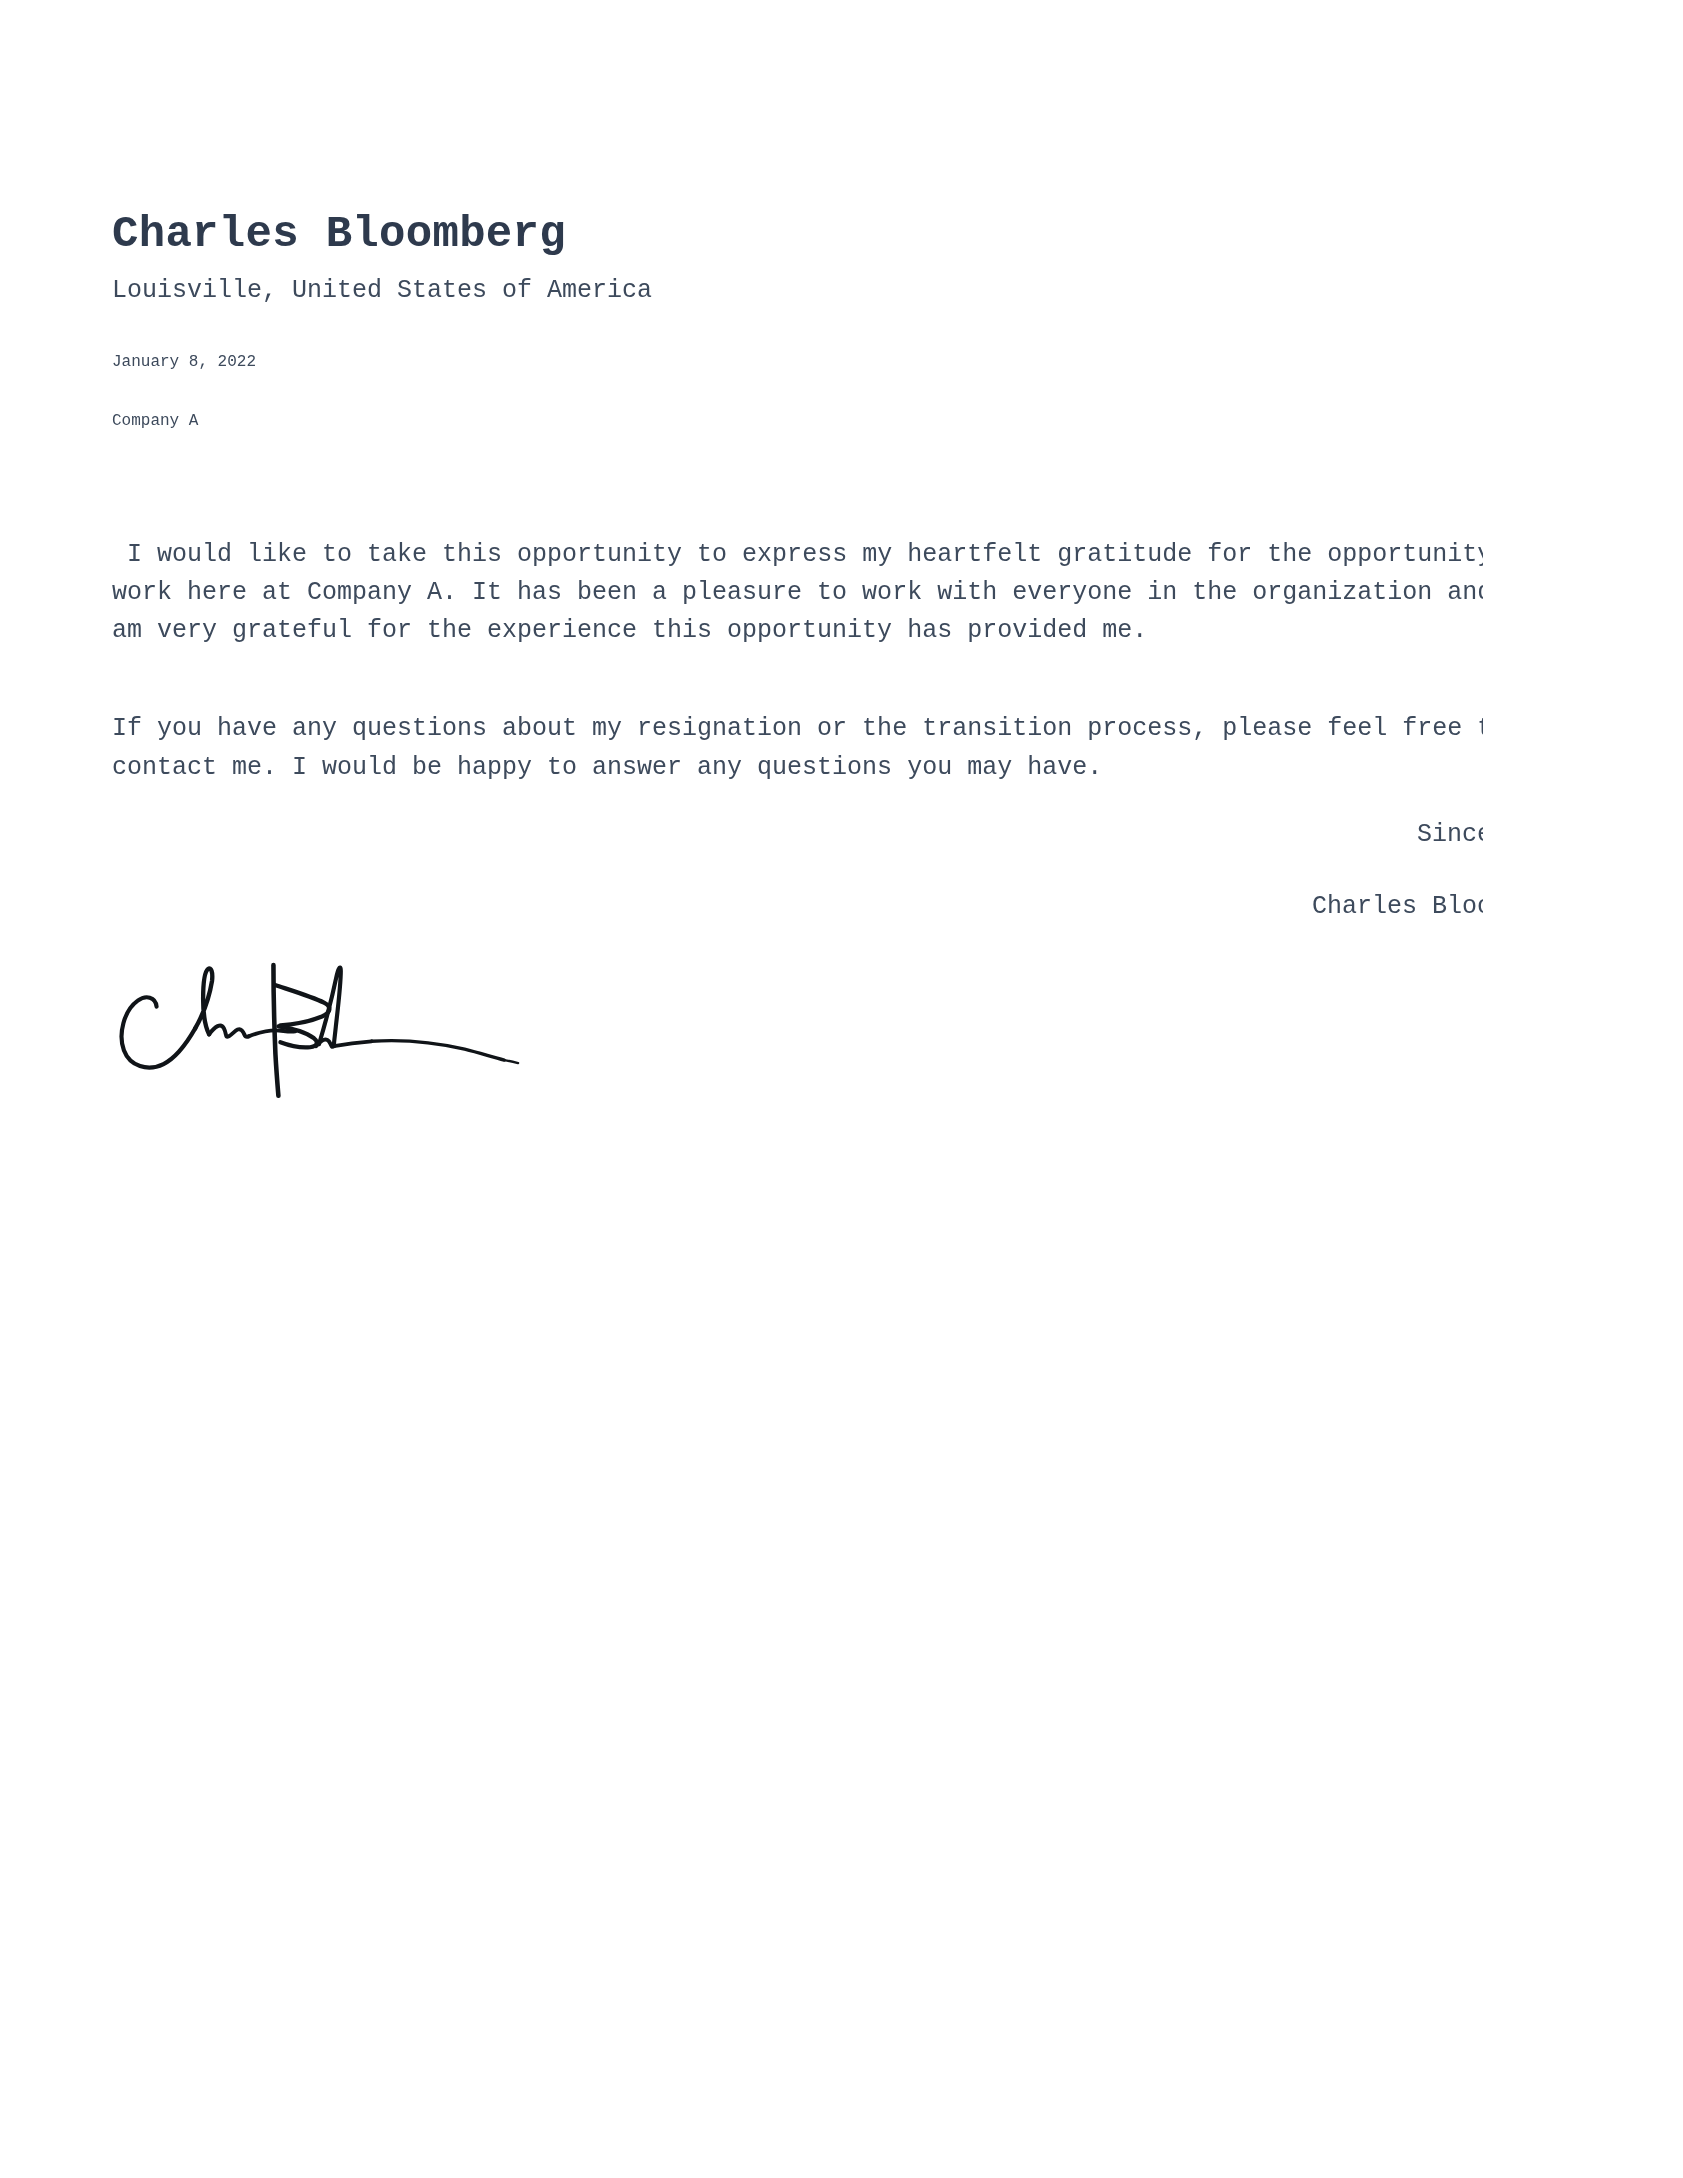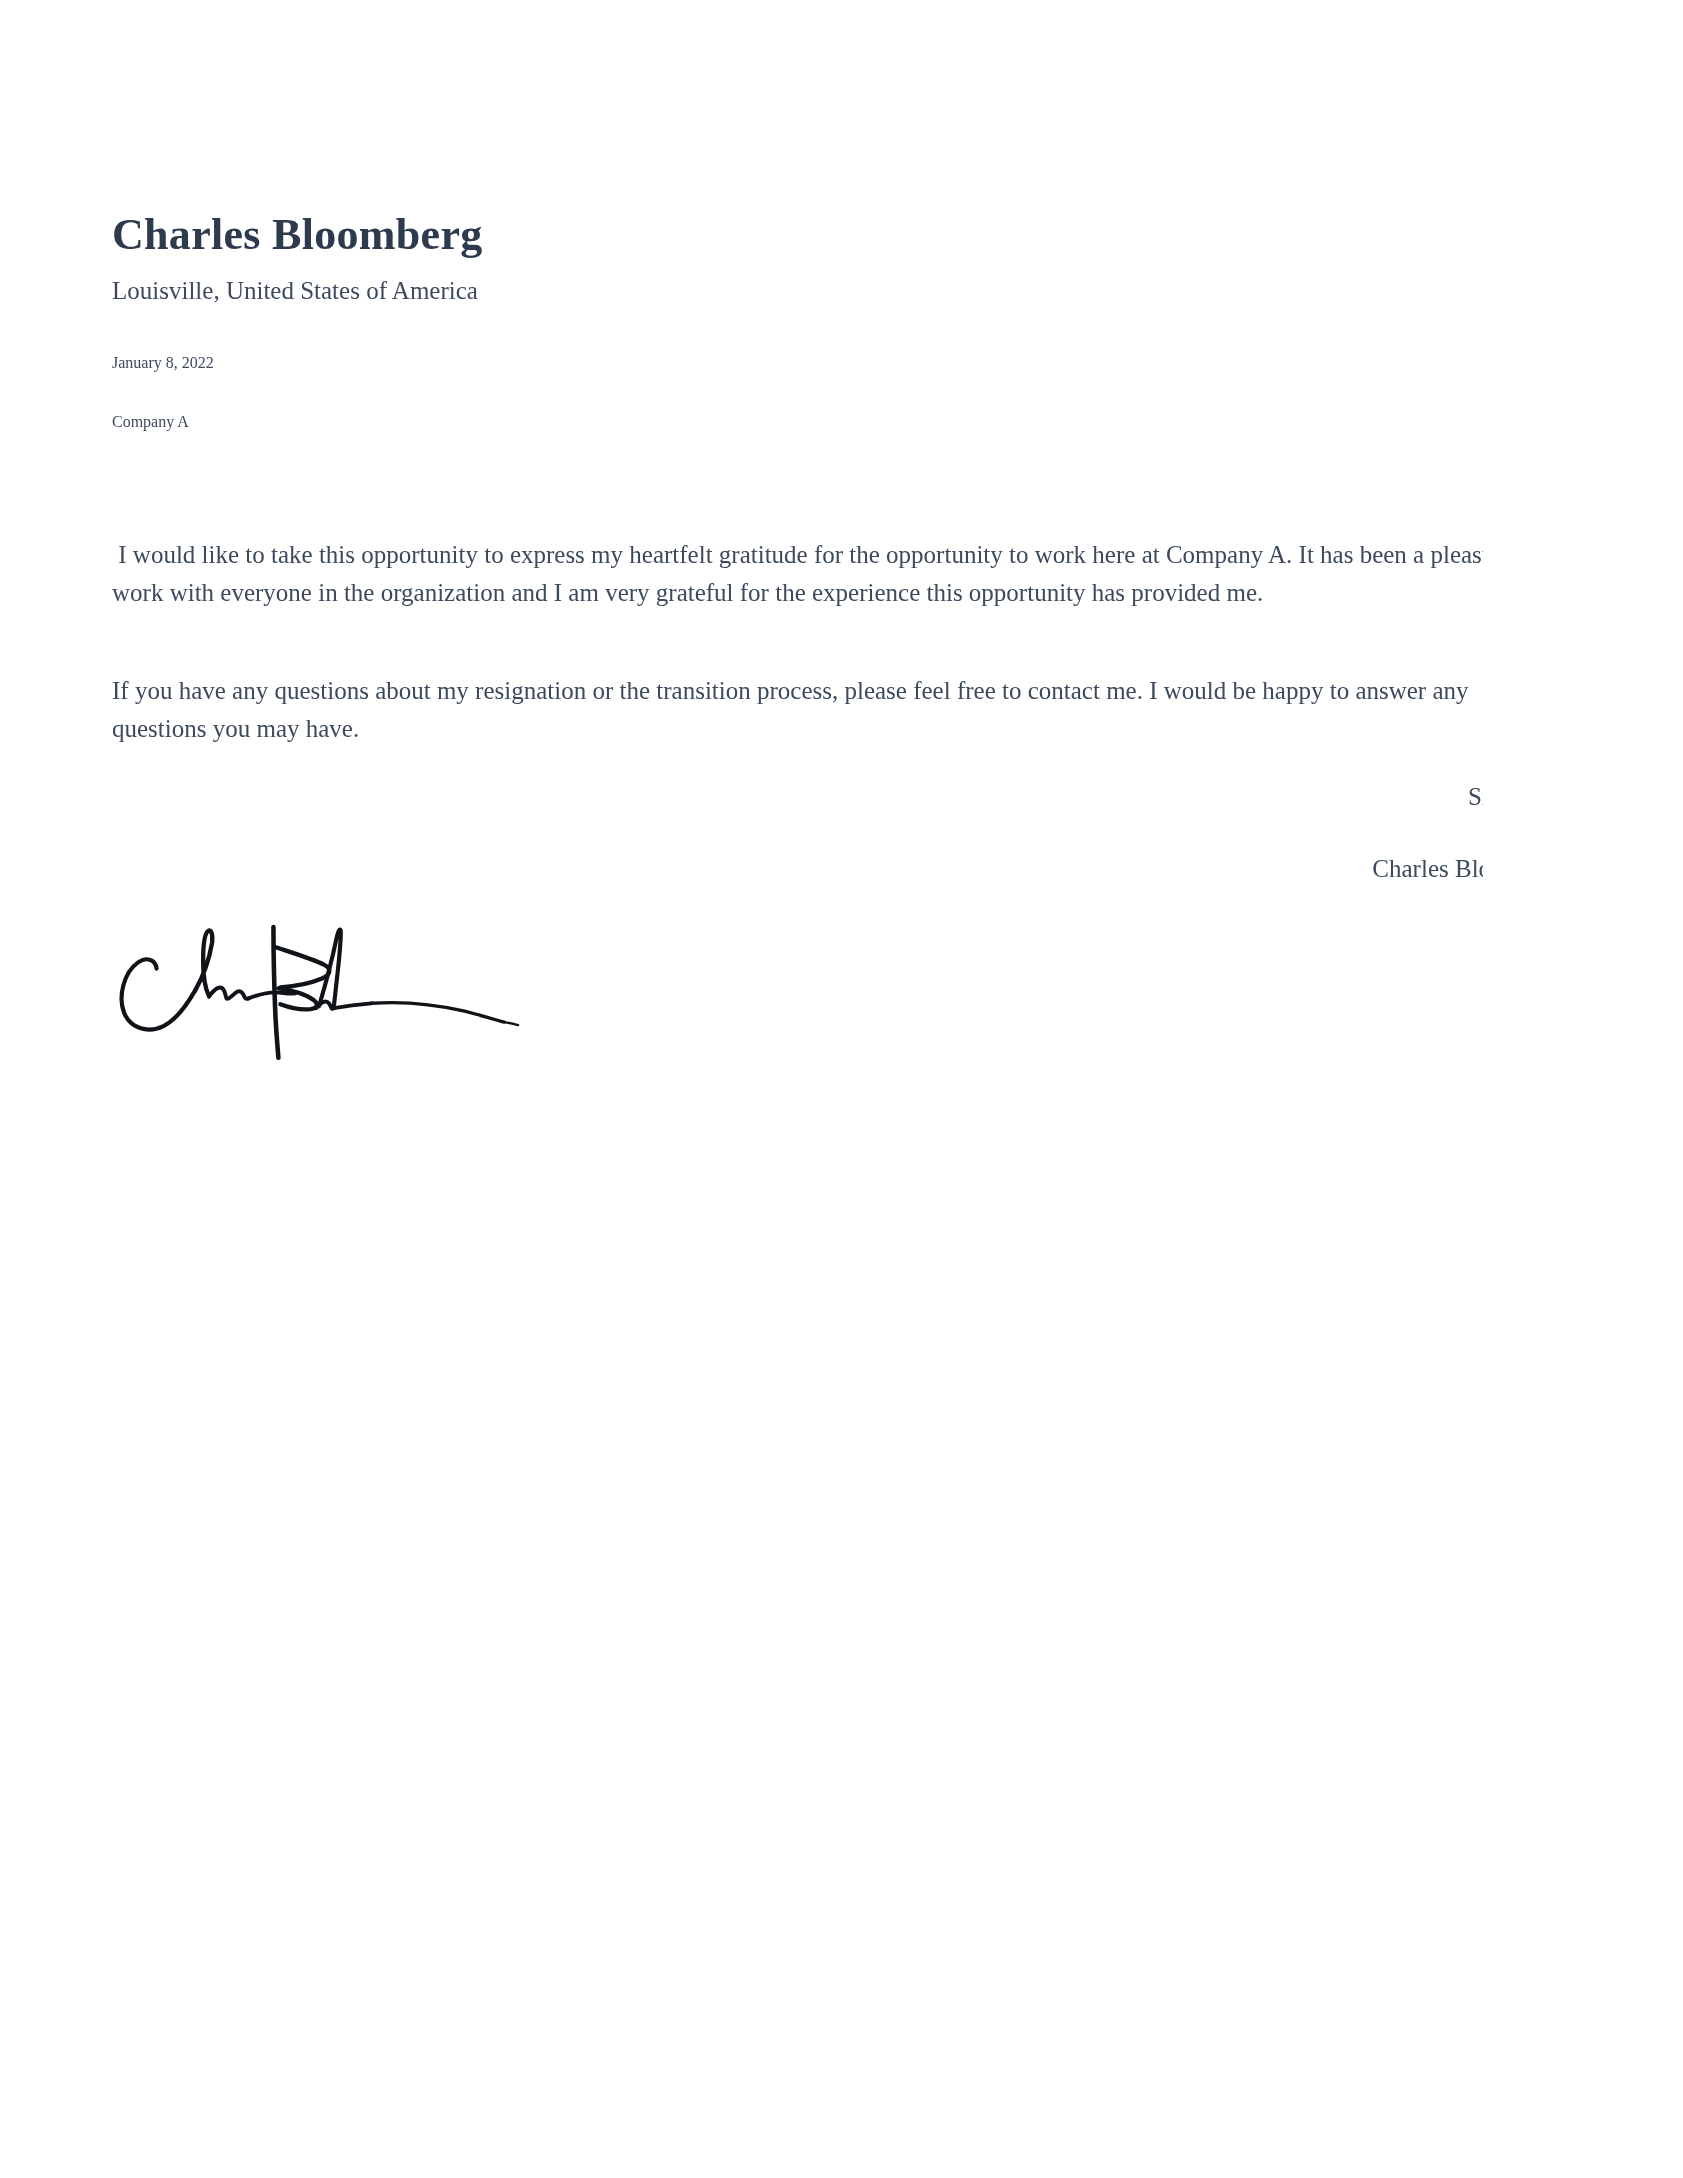--- a/index.html
+++ b/index.html
@@ -6,21 +6,21 @@
     margin: 0;
     padding: 0;
     background: #ffffff;
   }
   .page {
     position: relative;
     width: 1483px;
     height: 2178px;
     background: #ffffff;
     box-sizing: border-box;
-    font-family: Liberation Serif, serif;
+    font-family: Liberation Mono, monospace;
     overflow: hidden;
   }
   .letter {
     position: absolute;
     left: 112px;
     top: 210px;
     width: 1455px;
   }
   .name-heading {
     font-size: 44px;

